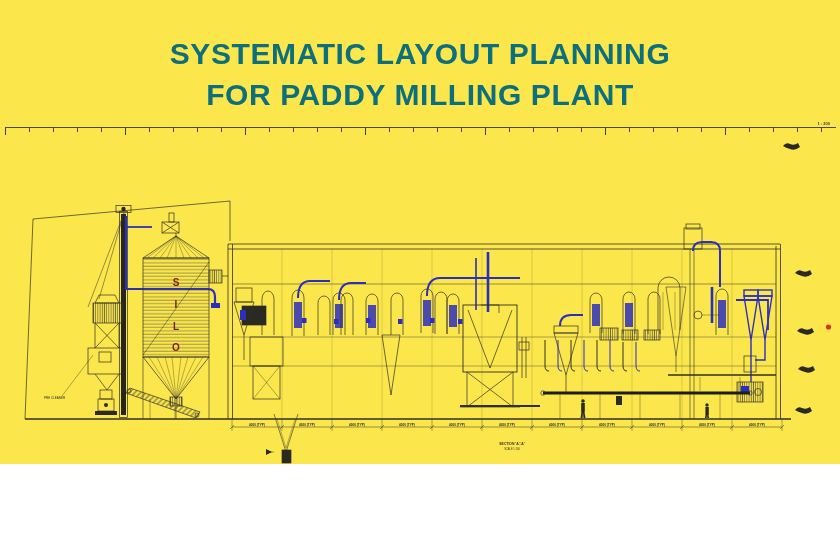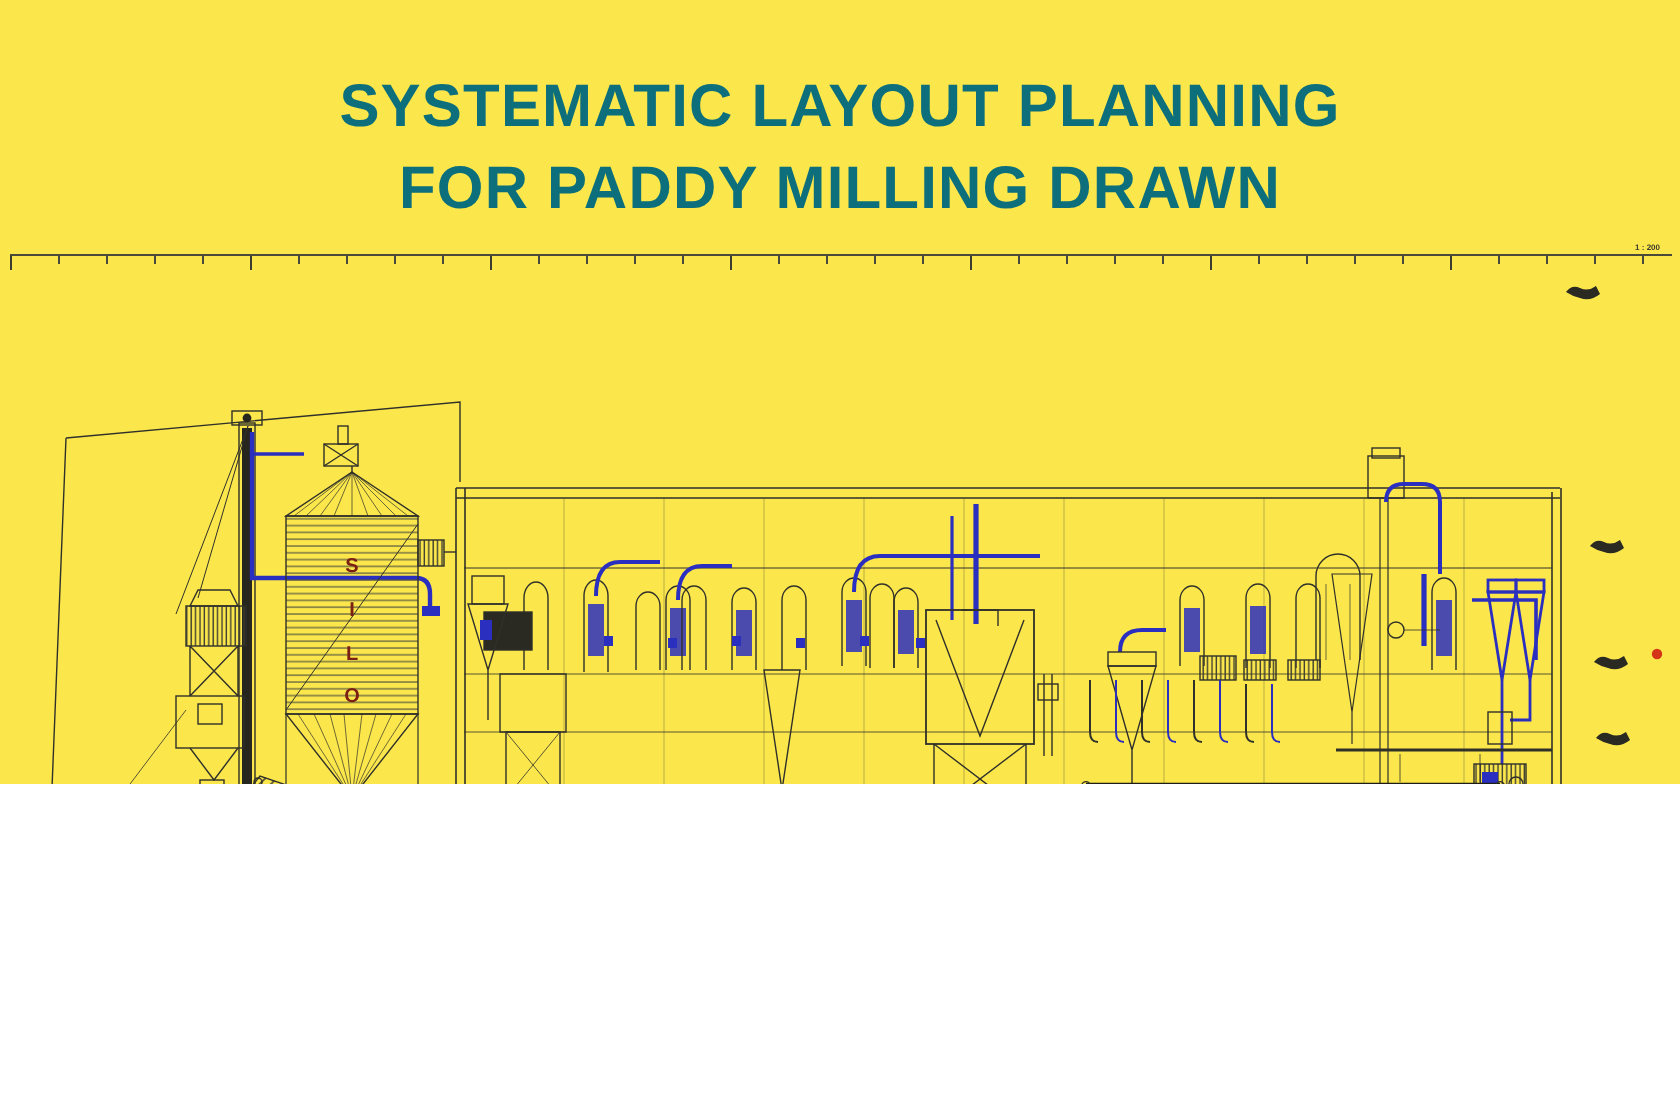--- a/index.html
+++ b/index.html
@@ -1,36 +1,36 @@
 <!DOCTYPE html>
 <html><head>
 <meta charset="utf-8">
 <style>
   html,body{margin:0;padding:0;}
-  #stage{position:relative;width:840px;height:392px;background:#fbe74c;overflow:hidden;
+  #stage{position:relative;width:840px;height:464px;background:#fbe74c;overflow:hidden;
          font-family:"Liberation Sans",sans-serif;}
   .title{position:absolute;top:33px;left:0;right:0;text-align:center;
          font-weight:bold;font-size:30px;line-height:41px;color:#0d6f7c;letter-spacing:.6px;}
   .ruler{position:absolute;left:5px;top:127px;width:831px;height:8px;border-top:1px solid #4a4a3a;}
   .ruler .t-small{position:absolute;top:0;left:0;right:0;height:4px;
       background:repeating-linear-gradient(90deg,#4a4a3a 0 1px,transparent 1px 24px);}
   .ruler .t-big{position:absolute;top:0;left:0;right:0;height:7px;
       background:repeating-linear-gradient(90deg,#3c3c30 0 1px,transparent 1px 120px);}
   .ruler-note{position:absolute;right:10px;top:121px;font-size:4px;color:#3c3c30;font-weight:bold;}
   svg{position:absolute;left:0;top:0;}
   text{font-family:"Liberation Sans",sans-serif;}
 </style>
 </head>
 <body>
 
 <div id="stage">
 
   <div class="title">
     <div>SYSTEMATIC LAYOUT PLANNING</div>
-    <div>FOR PADDY MILLING DRAWN</div>
+    <div>FOR PADDY MILLING PLANT</div>
   </div>
 
   <div class="ruler">
     <div class="t-small"></div>
     <div class="t-big"></div>
   </div>
   <div class="ruler-note">1 : 200</div>
 
   <svg width="840" height="560" viewBox="0 0 840 560">
     <defs>

